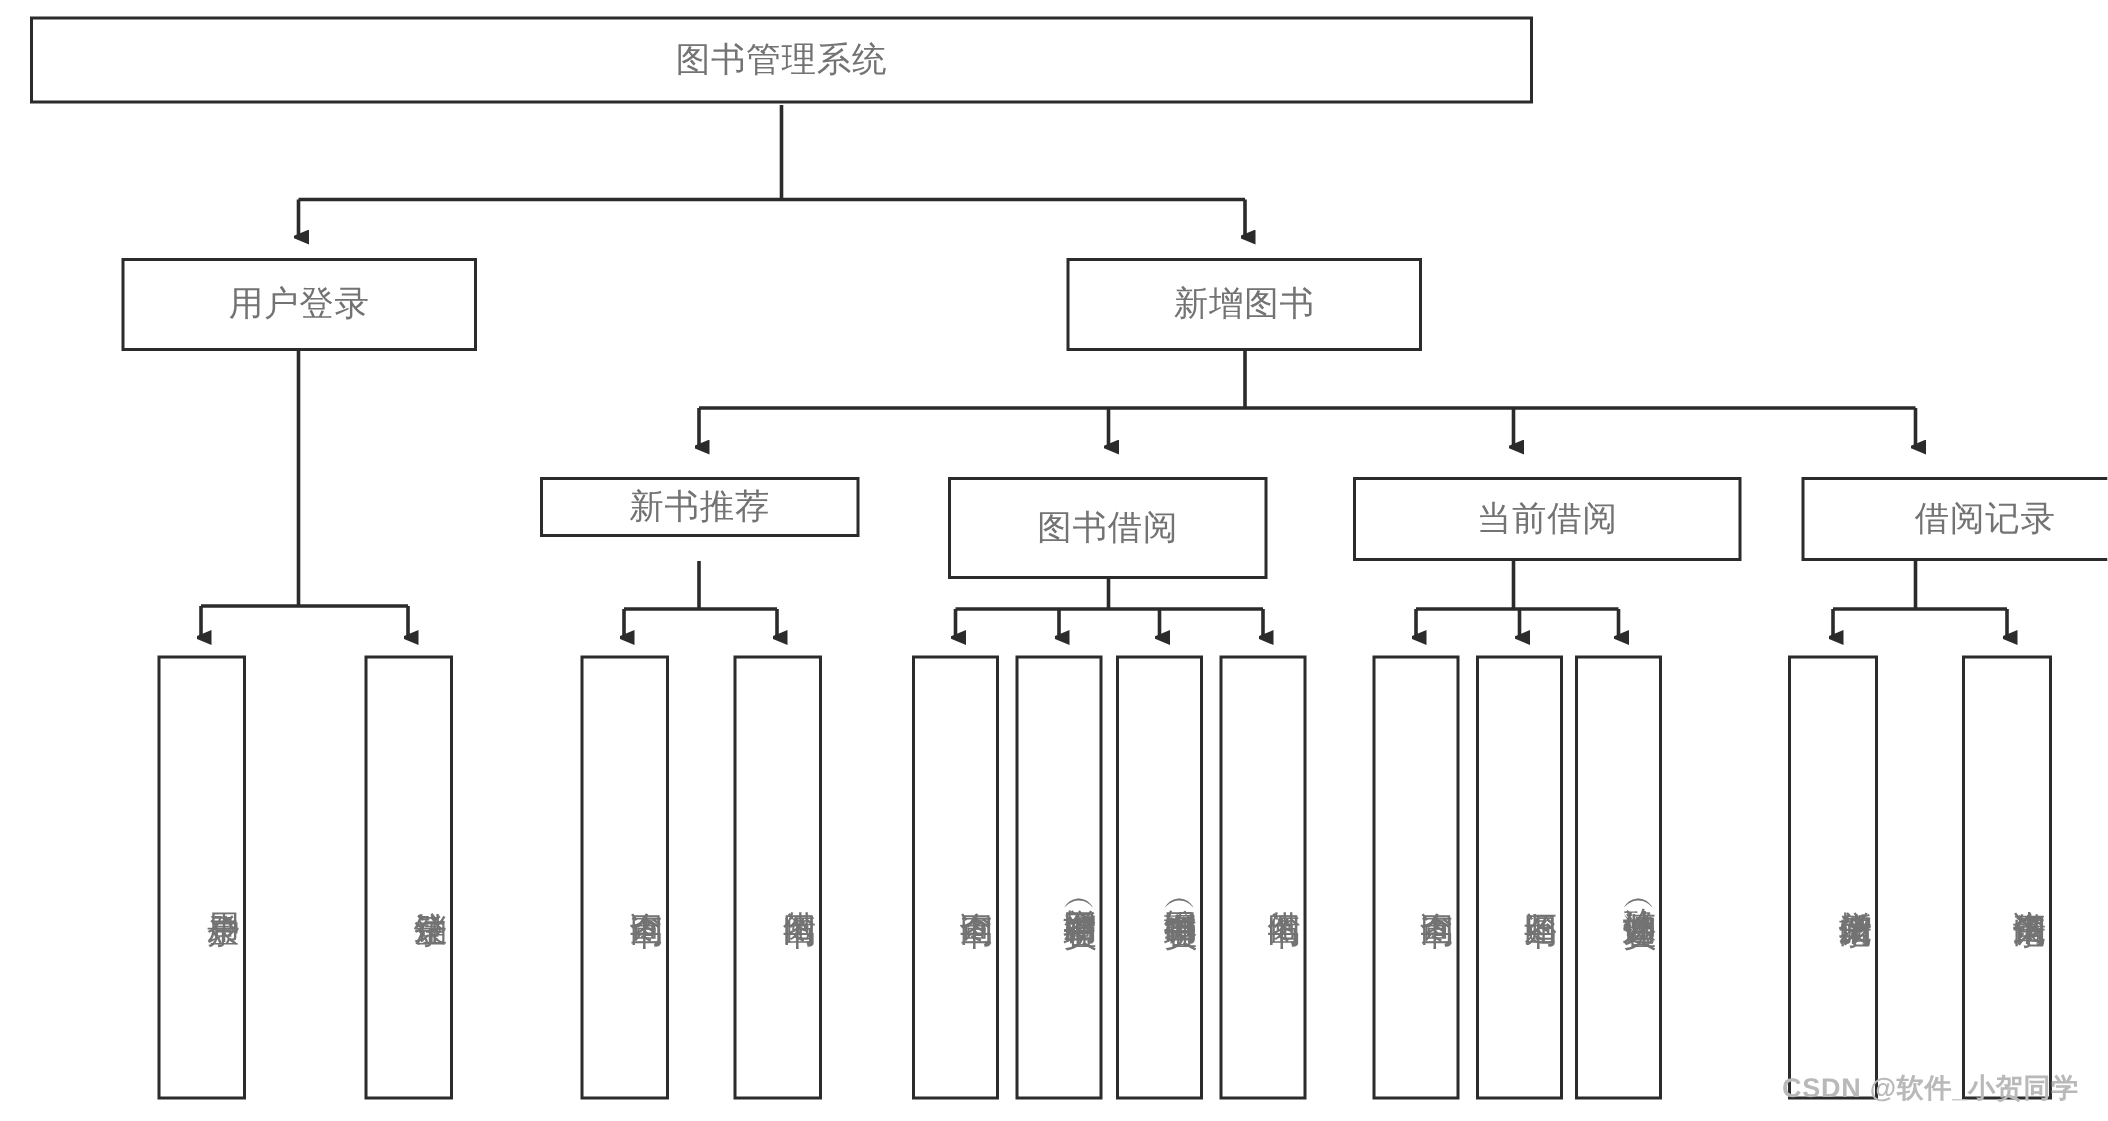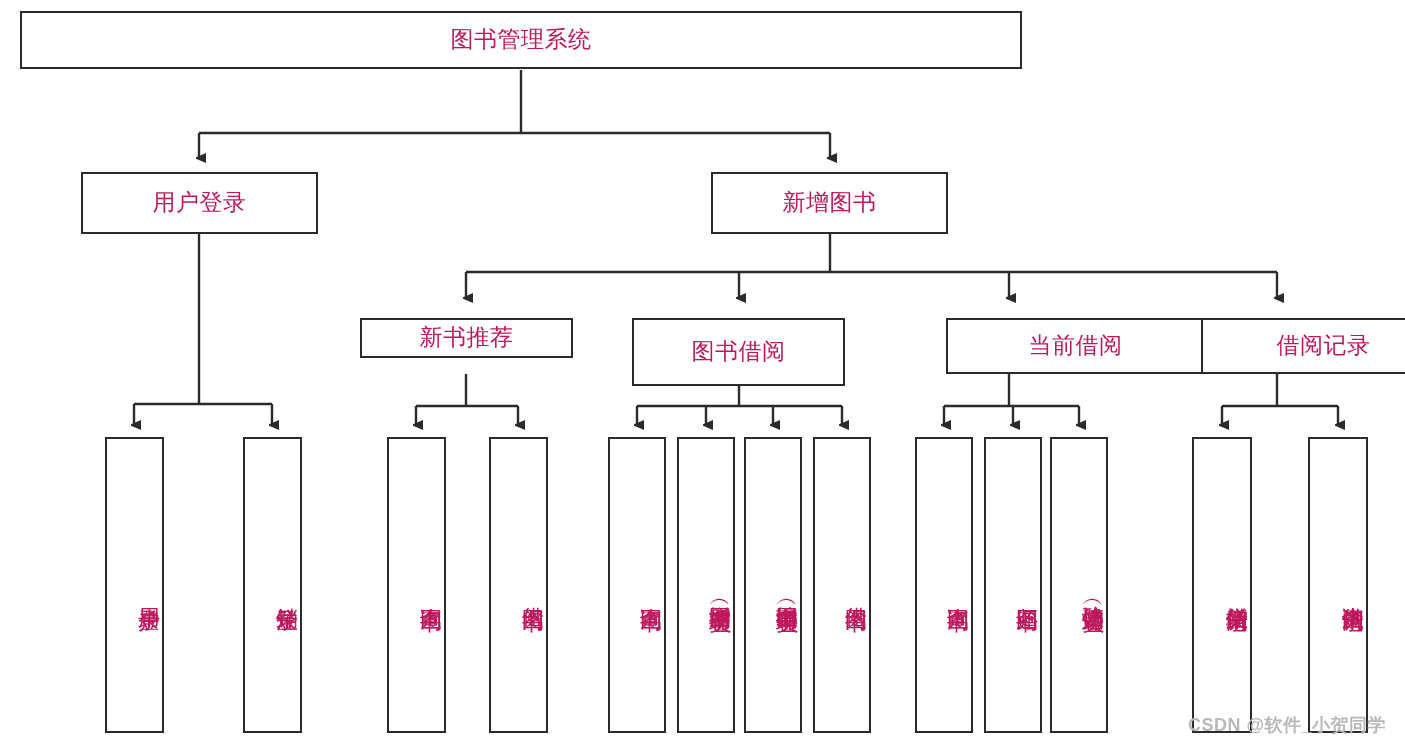--- a/index.html
+++ b/index.html
@@ -27,21 +27,21 @@
     pointer-events: none;
   }
   .node {
     position: absolute;
     box-sizing: border-box;
     background: #ffffff;
     border: 2.2px solid #2b2b2b;
     display: flex;
     align-items: center;
     justify-content: center;
-    color: #be185d;
+    color: #737373;
     text-align: center;
     line-height: 1.18;
   }
   .node.horiz {
     font-size: 23px;
     letter-spacing: 0.5px;
   }
   .node.vert {
     writing-mode: vertical-rl;
     text-orientation: upright;
@@ -133,21 +133,21 @@
   <div class="node horiz" style="left:711px; top:172px; width:237px; height:62px;">
     <span class="lbl">新增图书</span>
   </div>
 
   <div class="node horiz" style="left:360px; top:318px; width:213px; height:40px;">
     <span class="lbl">新书推荐</span>
   </div>
   <div class="node horiz" style="left:632px; top:318px; width:213px; height:68px;">
     <span class="lbl">图书借阅</span>
   </div>
-  <div class="node horiz" style="left:902px; top:318px; width:259px; height:56px;margin-left:44px;">
+  <div class="node horiz" style="left:902px; top:318px; width:259px; height:56px;">
     <span class="lbl">当前借阅</span>
   </div>
   <div class="node horiz" style="left:1170px; top:318px; width:245px; height:56px;margin-left:31px;">
     <span class="lbl">借阅记录</span>
   </div>
 
   <div class="node vert" style="left:105px; top:437px; width:59px; height:296px;">
     <span class="lbl">用户登录</span>
   </div>
   <div class="node vert" style="left:243px; top:437px; width:59px; height:296px;">

